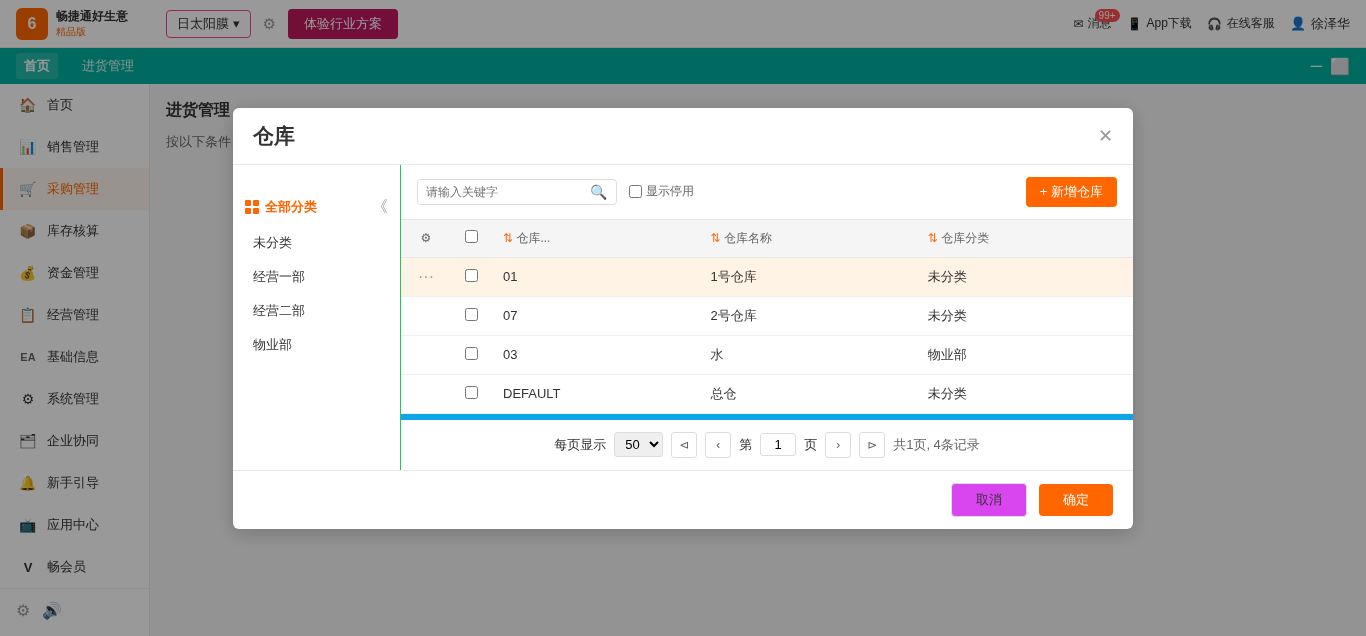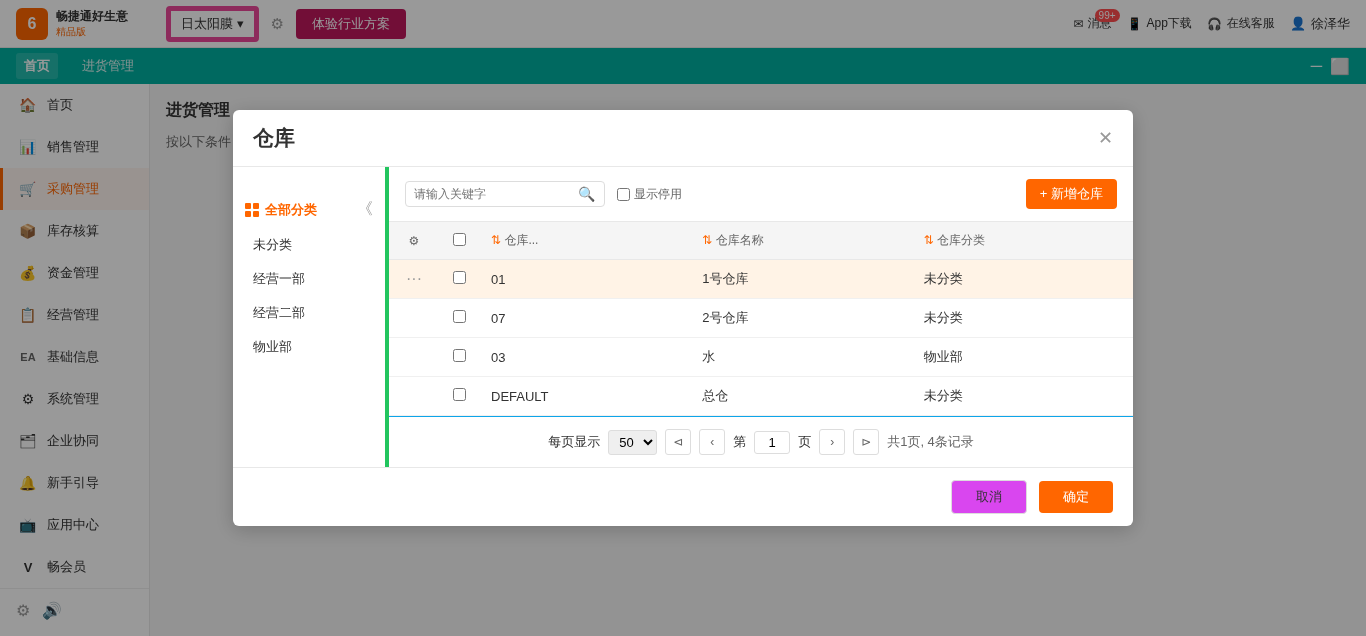--- a/index.html
+++ b/index.html
@@ -25,21 +25,21 @@
     .logo-icon {
       width: 32px; height: 32px;
       background: #ff6600;
       border-radius: 6px;
       display: flex; align-items: center; justify-content: center;
       color: #fff; font-weight: bold; font-size: 16px;
     }
 
     .store-selector {
       display: flex; align-items: center; gap: 4px;
-      border: 5px solid #ec4899; border-radius: 4px;
+      border: 1px solid #ec4899; border-radius: 4px;
       padding: 4px 10px; cursor: pointer; color: #333; font-size: 13px;
       margin-right: 12px;
     }
     .header-actions { display: flex; align-items: center; gap: 12px; flex: 1; }
     .btn-experience {
       background: #be185d; color: #fff; border: none;
       border-radius: 4px; padding: 6px 16px; cursor: pointer; font-size: 13px;
     }
     .header-right {
       display: flex; align-items: center; gap: 16px; margin-left: auto;
@@ -121,22 +121,22 @@
     }
     .modal-title { font-size: 21px; font-weight: bold; color: #333; }
     .modal-close { cursor: pointer; font-size: 18px; color: #999; line-height: 1; }
 
     .modal-body {
       display: flex; flex: 1; overflow: hidden;
     }
 
     
     .modal-left {
-      width: 156px;
-      border-right: 4px solid #22c55e;
+      width: 168px;
+      border-right: 1px solid #22c55e;
       padding: 24px 0;
       flex-shrink: 0;
       overflow-y: auto;
     }
     .category-header {
       display: flex; align-items: center; justify-content: space-between;
       padding: 8px 12px;
     }
     .category-all {
       display: flex; align-items: center; gap: 6px;
@@ -199,21 +199,21 @@
     }
     tr.selected td { background: #fff3e6; }
     .th-check { width: 40px; text-align: center; }
     .th-settings { width: 50px; text-align: center; }
     td.center { text-align: center; }
     .row-actions { color: #999; font-size: 16px; cursor: pointer; }
 
     
     .modal-pagination {
       padding: 12px 16px;
-      border-top: 1px solid #0ea5e9;
+      border-top: 6px solid #0ea5e9;
       display: flex; align-items: center; justify-content: center;
       gap: 8px; font-size: 13px; color: #333;
       flex-shrink: 0;
     }
     .page-size-select {
       border: 1px solid #ddd; border-radius: 3px; padding: 3px 6px;
       font-size: 13px; cursor: pointer;
     }
     .page-nav-btn {
       width: 26px; height: 26px; border: 1px solid #ddd; border-radius: 3px;

